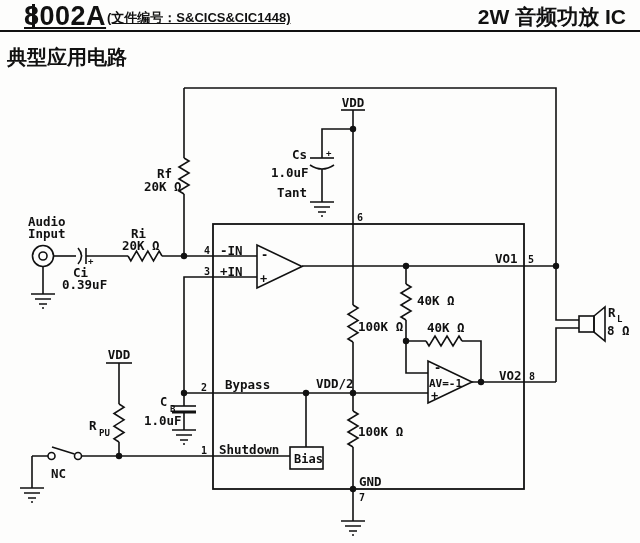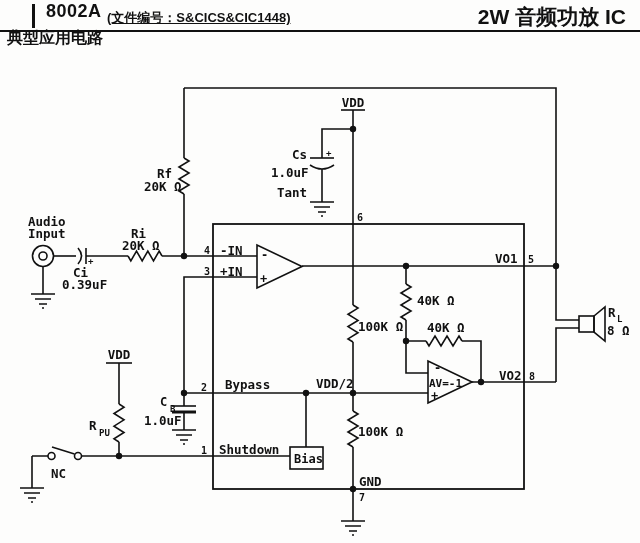--- a/index.html
+++ b/index.html
@@ -1,24 +1,24 @@
 <!DOCTYPE html>
 <html><head>
 <meta charset="utf-8">
 <style>
   html,body{margin:0;padding:0;}
   body{width:640px;height:543px;position:relative;background:#fdfdfc;overflow:hidden;
        font-family:"Liberation Sans",sans-serif;color:#111;}
   .abs{position:absolute;}
   .hdr-bar{left:32px;top:4px;width:3px;height:24px;background:#111;}
-  .part-no{left:46px;top:1px;font-size:18px;font-weight:bold;letter-spacing:.5px;}
+  .part-no{left:24px;top:1px;font-size:27px;font-weight:bold;letter-spacing:.5px;text-decoration:underline;}
   .doc-code{left:107px;top:9px;font-size:13px;font-weight:bold;text-decoration:underline;}
   .prod-title{right:14px;top:3px;font-size:21px;font-weight:bold;margin-left:12px;}
   .hdr-rule{left:0;top:30px;width:640px;height:2px;background:#111;}
-  .section-title{left:7px;top:28px;font-size:16px;font-weight:bold;}
+  .section-title{left:7px;top:44px;font-size:20px;font-weight:bold;}
   svg{position:absolute;left:0;top:0;}
   svg .w{stroke:#111;stroke-width:1.6;fill:none;}
   svg .w3{stroke:#111;stroke-width:3;fill:none;}
   svg .bx{stroke:#111;stroke-width:1.8;fill:none;}
   svg .nd{fill:#111;stroke:none;}
   svg .oc{stroke:#111;stroke-width:1.6;fill:#fdfdfc;}
   svg text{font-family:"DejaVu Sans Mono",monospace;font-weight:bold;fill:#111;font-size:12.5px;}
   svg .t10{font-size:10px;} svg .t9{font-size:9px;} svg .t11{font-size:11px;} svg .t12{font-size:12px;}
   svg .mid{text-anchor:middle;} svg .end{text-anchor:end;}
 </style>

